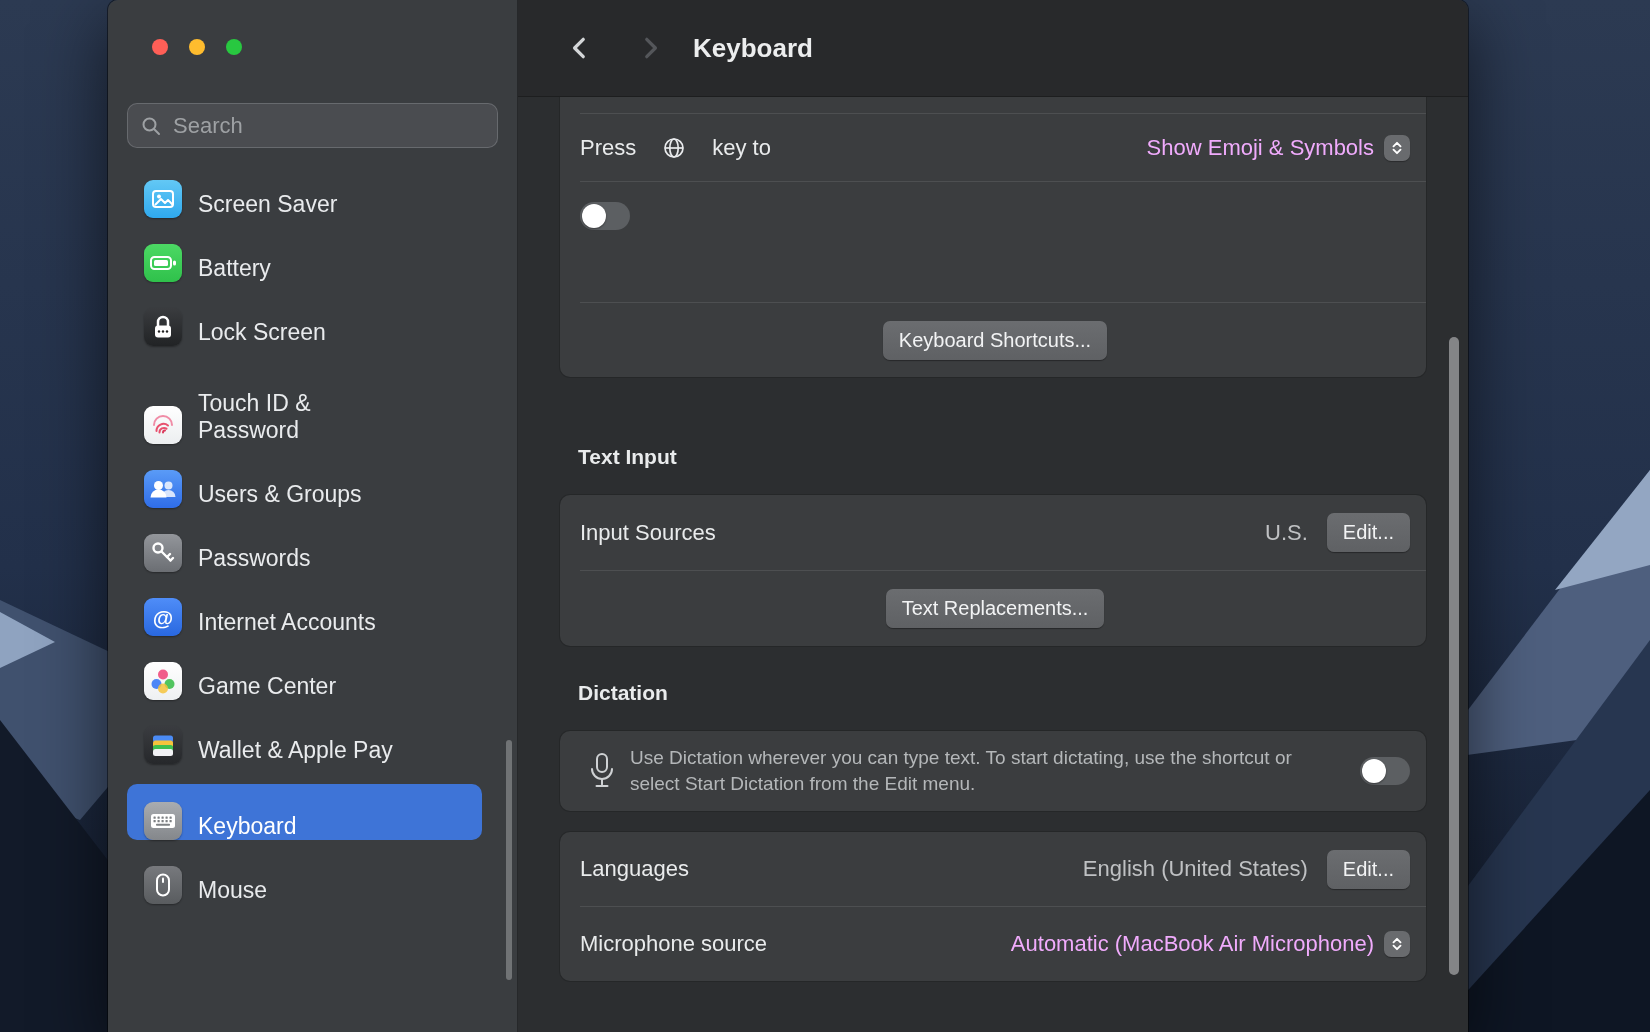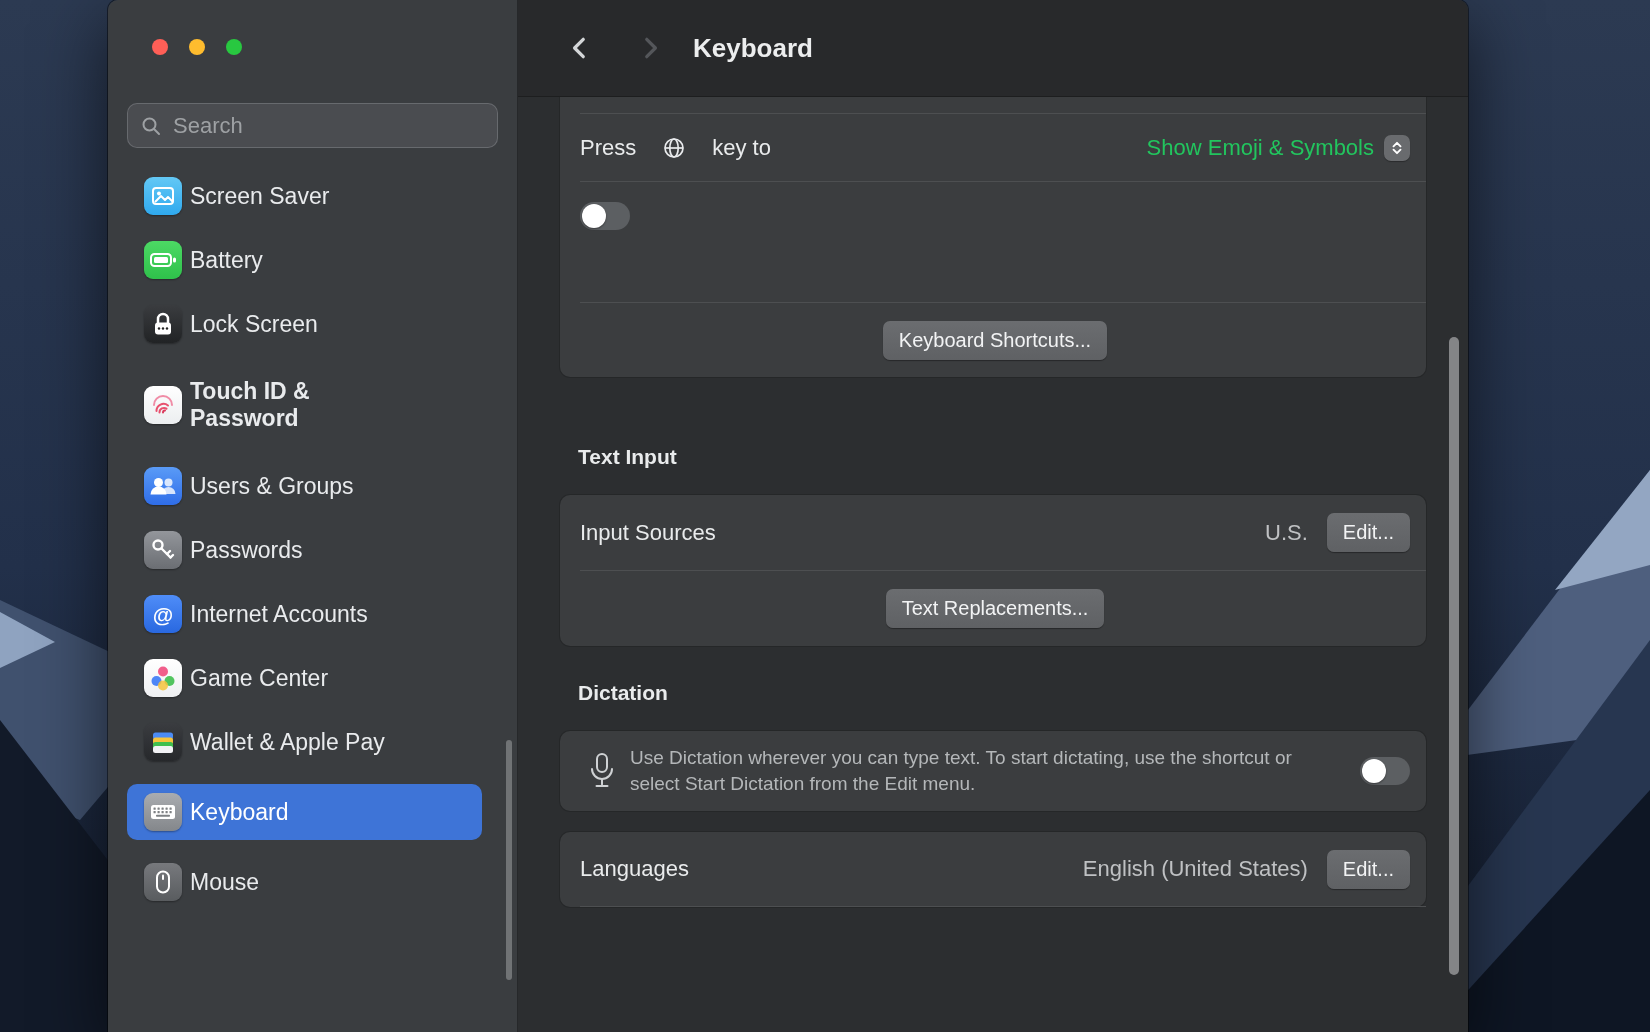--- a/index.html
+++ b/index.html
@@ -22,24 +22,24 @@
   .light.red{background:#ff5f57;}
   .light.yellow{background:#febc2e;}
   .light.green{background:#28c840;}
   .searchbox{margin:48px 19px 0 19px;height:45px;border-radius:10px;
     background:rgba(118,118,128,.26);border:1px solid rgba(140,143,146,.45);
     display:flex;align-items:center;padding:0 12px;gap:9px;}
   .searchbox input{flex:1;background:transparent;border:none;outline:none;
     color:#e8eaec;font-size:22px;font-family:inherit;}
   .searchbox input::placeholder{color:#9ea1a4;}
   .side-list{padding:26px 35px 0 19px;flex:1;overflow:hidden;}
-  .side-item{display:flex;align-items:center;gap:8px;height:44px;margin-bottom:20px;
+  .side-item{display:flex;align-items:flex-end;gap:16px;height:44px;margin-bottom:20px;
     padding:0 10px 0 17px;border-radius:10px;cursor:default;}
   .side-item.group-start{margin-top:20px;}
-  .side-item.two-line{height:78px;font-weight:bold;}
+  .side-item.two-line{height:78px;}
   .side-item.selected{height:56px;background:#3e74d7;}
   .side-label{color:#e9ebed;font-size:23px;white-space:nowrap;}
   .two-line .side-label{white-space:normal;width:195px;line-height:1.18;}
   .selected .side-label{color:#ffffff;}
   .app-icon{width:38px;height:38px;border-radius:9px;flex:0 0 38px;display:flex;
     align-items:center;justify-content:center;box-shadow:0 1px 2px rgba(0,0,0,.35);}
   .ic-screensaver{background:linear-gradient(180deg,#63c8f5,#2fa9ee);}
   .ic-battery{background:linear-gradient(180deg,#4cd964,#2fc14b);}
   .ic-lock{background:linear-gradient(180deg,#3a3c3f,#212325);}
   .ic-touchid{background:linear-gradient(180deg,#ffffff,#eceef0);}
@@ -64,21 +64,21 @@
   .content{flex:1;position:relative;overflow:hidden;}
   .card{background:#3b3d3f;border-radius:10px;margin:0 42px;box-shadow:0 0 0 1px rgba(0,0,0,.15);}
   .card-top-cut{margin-top:-37px;}
   .cut-row{height:53px;}
   .divider{height:1px;background:#4d4f51;margin-left:20px;}
   .row{display:flex;align-items:center;padding:0 16px 0 20px;min-height:67px;}
   .row-title{font-size:22px;color:#e9ebec;flex:1;}
   .row-left{display:flex;align-items:center;gap:26px;font-size:22px;color:#e9ebec;flex:1;}
   .row-right{display:flex;align-items:center;}
   .popup{gap:10px;cursor:default;}
-  .popup-value{font-size:22px;color:#22c55e;}
+  .popup-value{font-size:22px;color:#f0abfc;}
   .stepper{width:26px;height:26px;border-radius:7px;background:#696b6e;display:flex;
     align-items:center;justify-content:center;box-shadow:0 1px 1px rgba(0,0,0,.3);}
   .row.tall{align-items:flex-start;padding:17px 16px 19px 20px;min-height:120px;}
   .row-main{flex:1;}
   .row-desc{font-size:19px;color:#abaeb0;line-height:1.38;margin-top:8px;max-width:690px;}
   .toggle{width:50px;height:28px;border-radius:14px;background:#5c5f62;position:relative;
     flex:0 0 50px;}
   .row.tall .toggle{margin-top:3px;}
   .toggle .knob{position:absolute;top:2px;width:24px;height:24px;border-radius:50%;
     background:#ffffff;box-shadow:0 1px 2px rgba(0,0,0,.4);}
@@ -370,18 +370,30 @@
 
       <div class="card card4">
         <div class="row">
           <div class="row-title">Languages</div>
           <div class="row-right">
             <span class="value-gray">English (United States)</span>
             <button class="btn">Edit...</button>
           </div>
         </div>
         <div class="divider"></div>
+        <div class="row">
+          <div class="row-title">Microphone source</div>
+          <div class="row-right popup">
+            <span class="popup-value">Automatic (MacBook Air Microphone)</span>
+            <span class="stepper">
+              <svg width="16" height="16" viewBox="0 0 16 16">
+                <path d="M4.5 6.3 L8 2.8 L11.5 6.3" fill="none" stroke="#fff" stroke-width="1.9" stroke-linecap="round" stroke-linejoin="round"></path>
+                <path d="M4.5 9.7 L8 13.2 L11.5 9.7" fill="none" stroke="#fff" stroke-width="1.9" stroke-linecap="round" stroke-linejoin="round"></path>
+              </svg>
+            </span>
+          </div>
+        </div>
       </div>
 
       <div class="content-scrollbar"></div>
     </div>
   </div>
 </div>
 
 </body></html>

